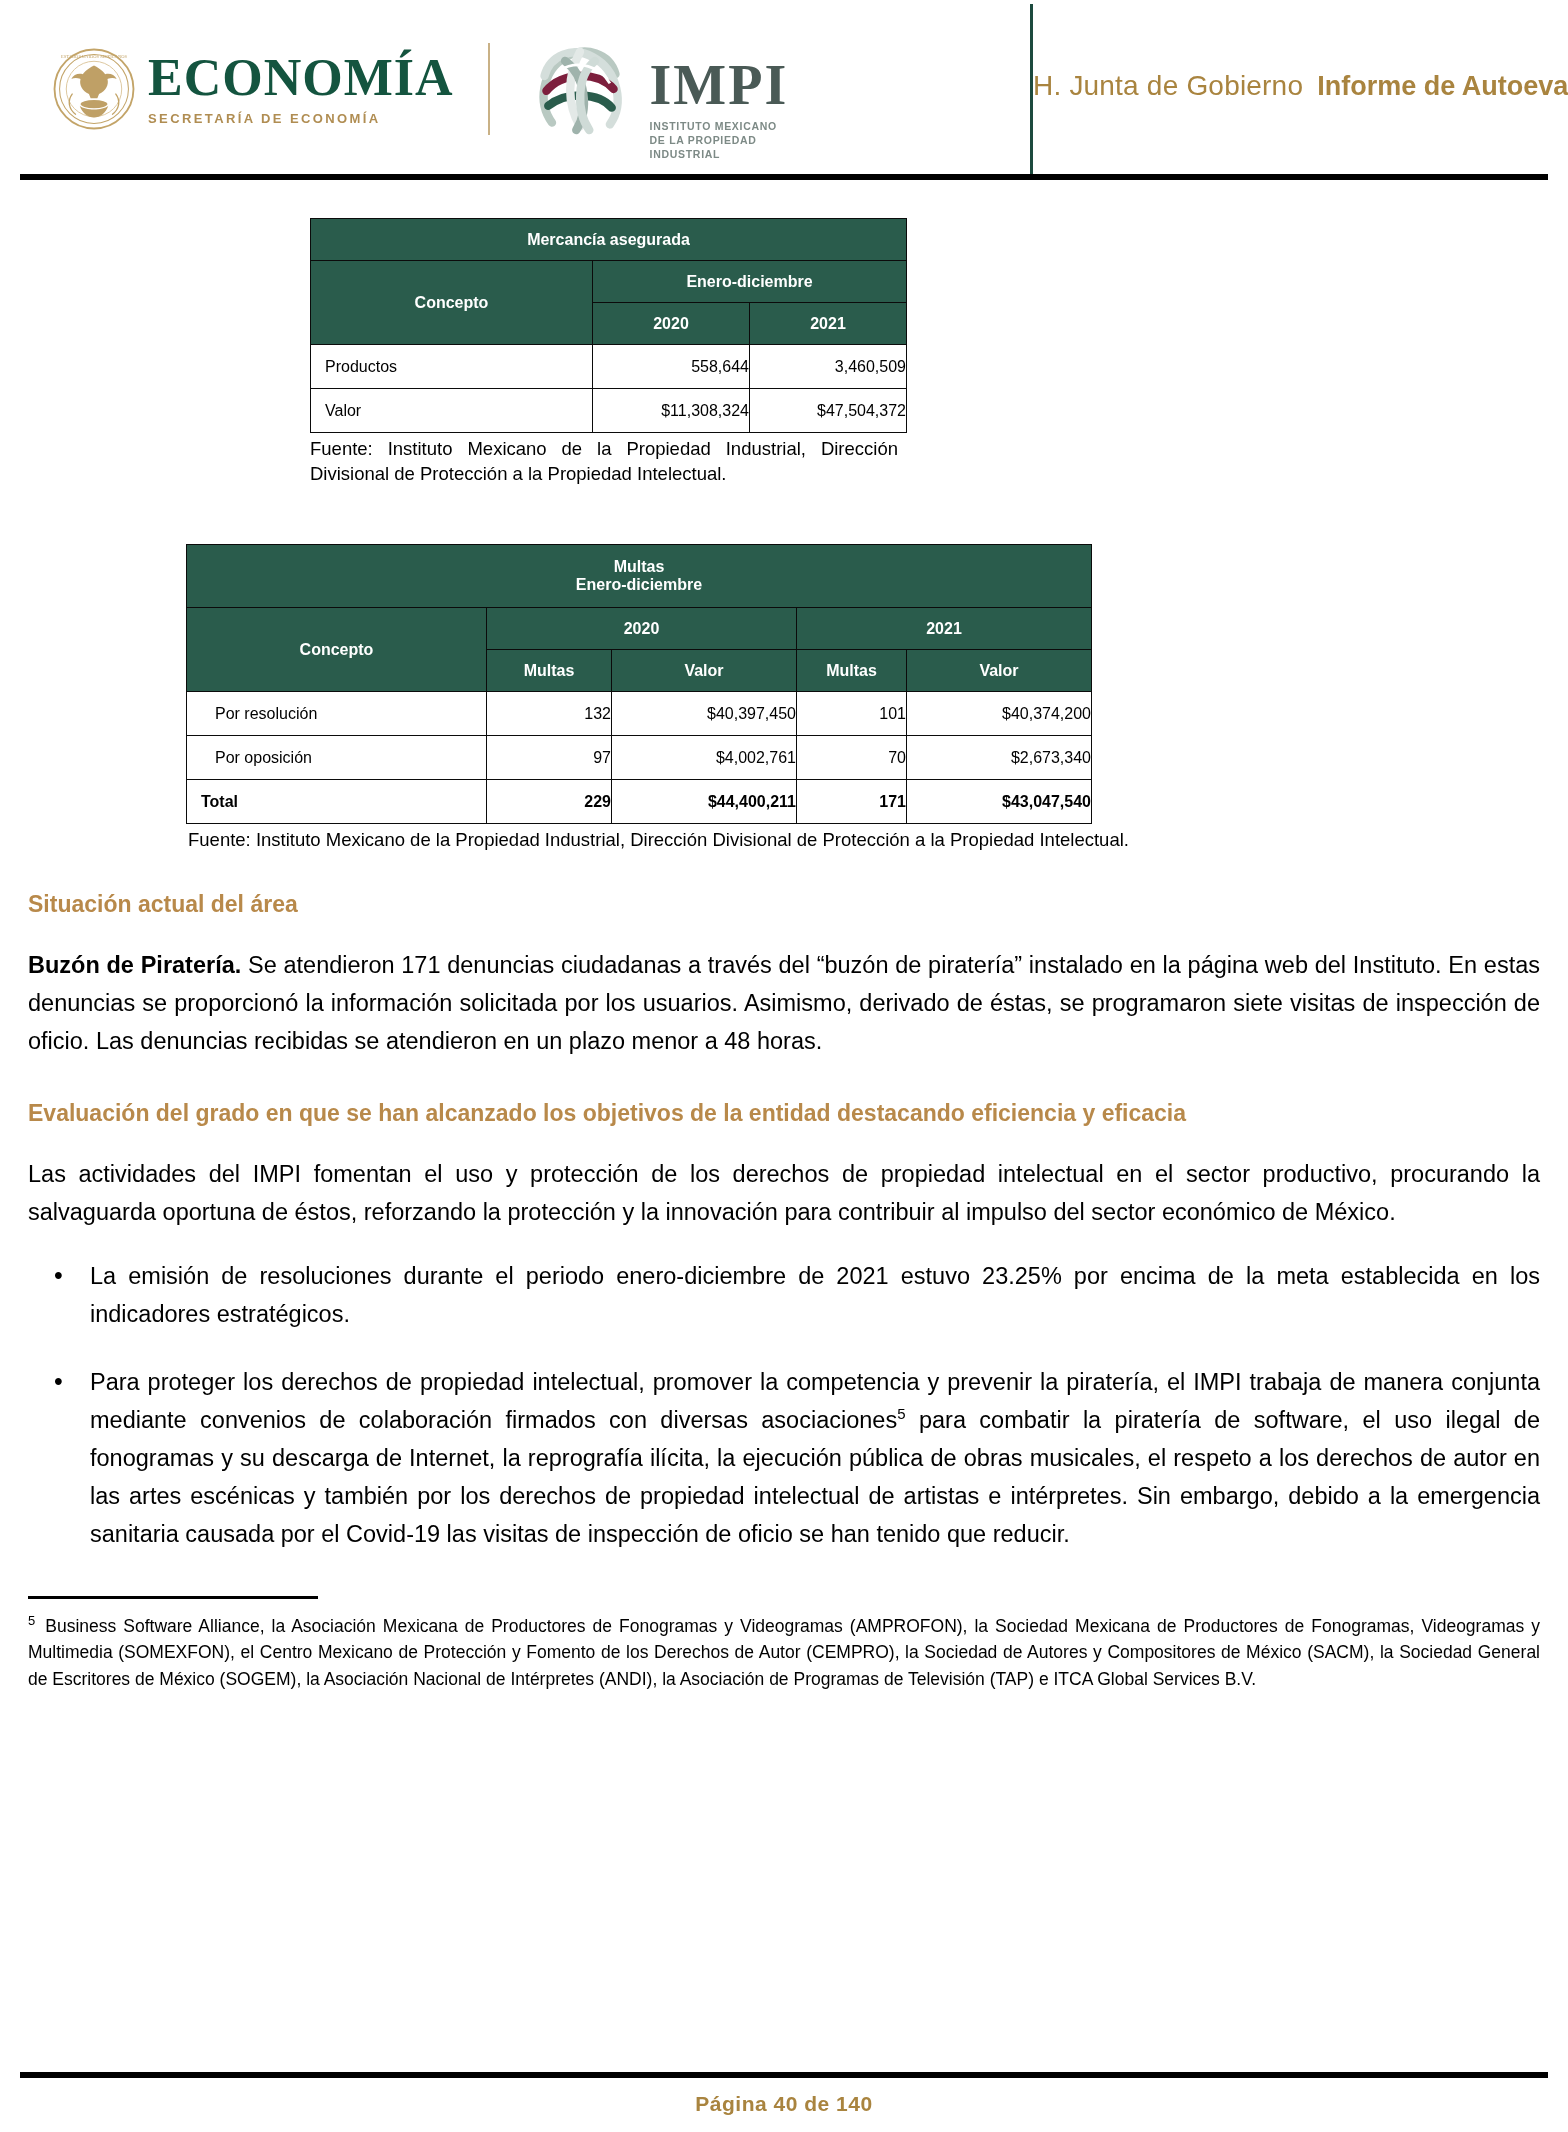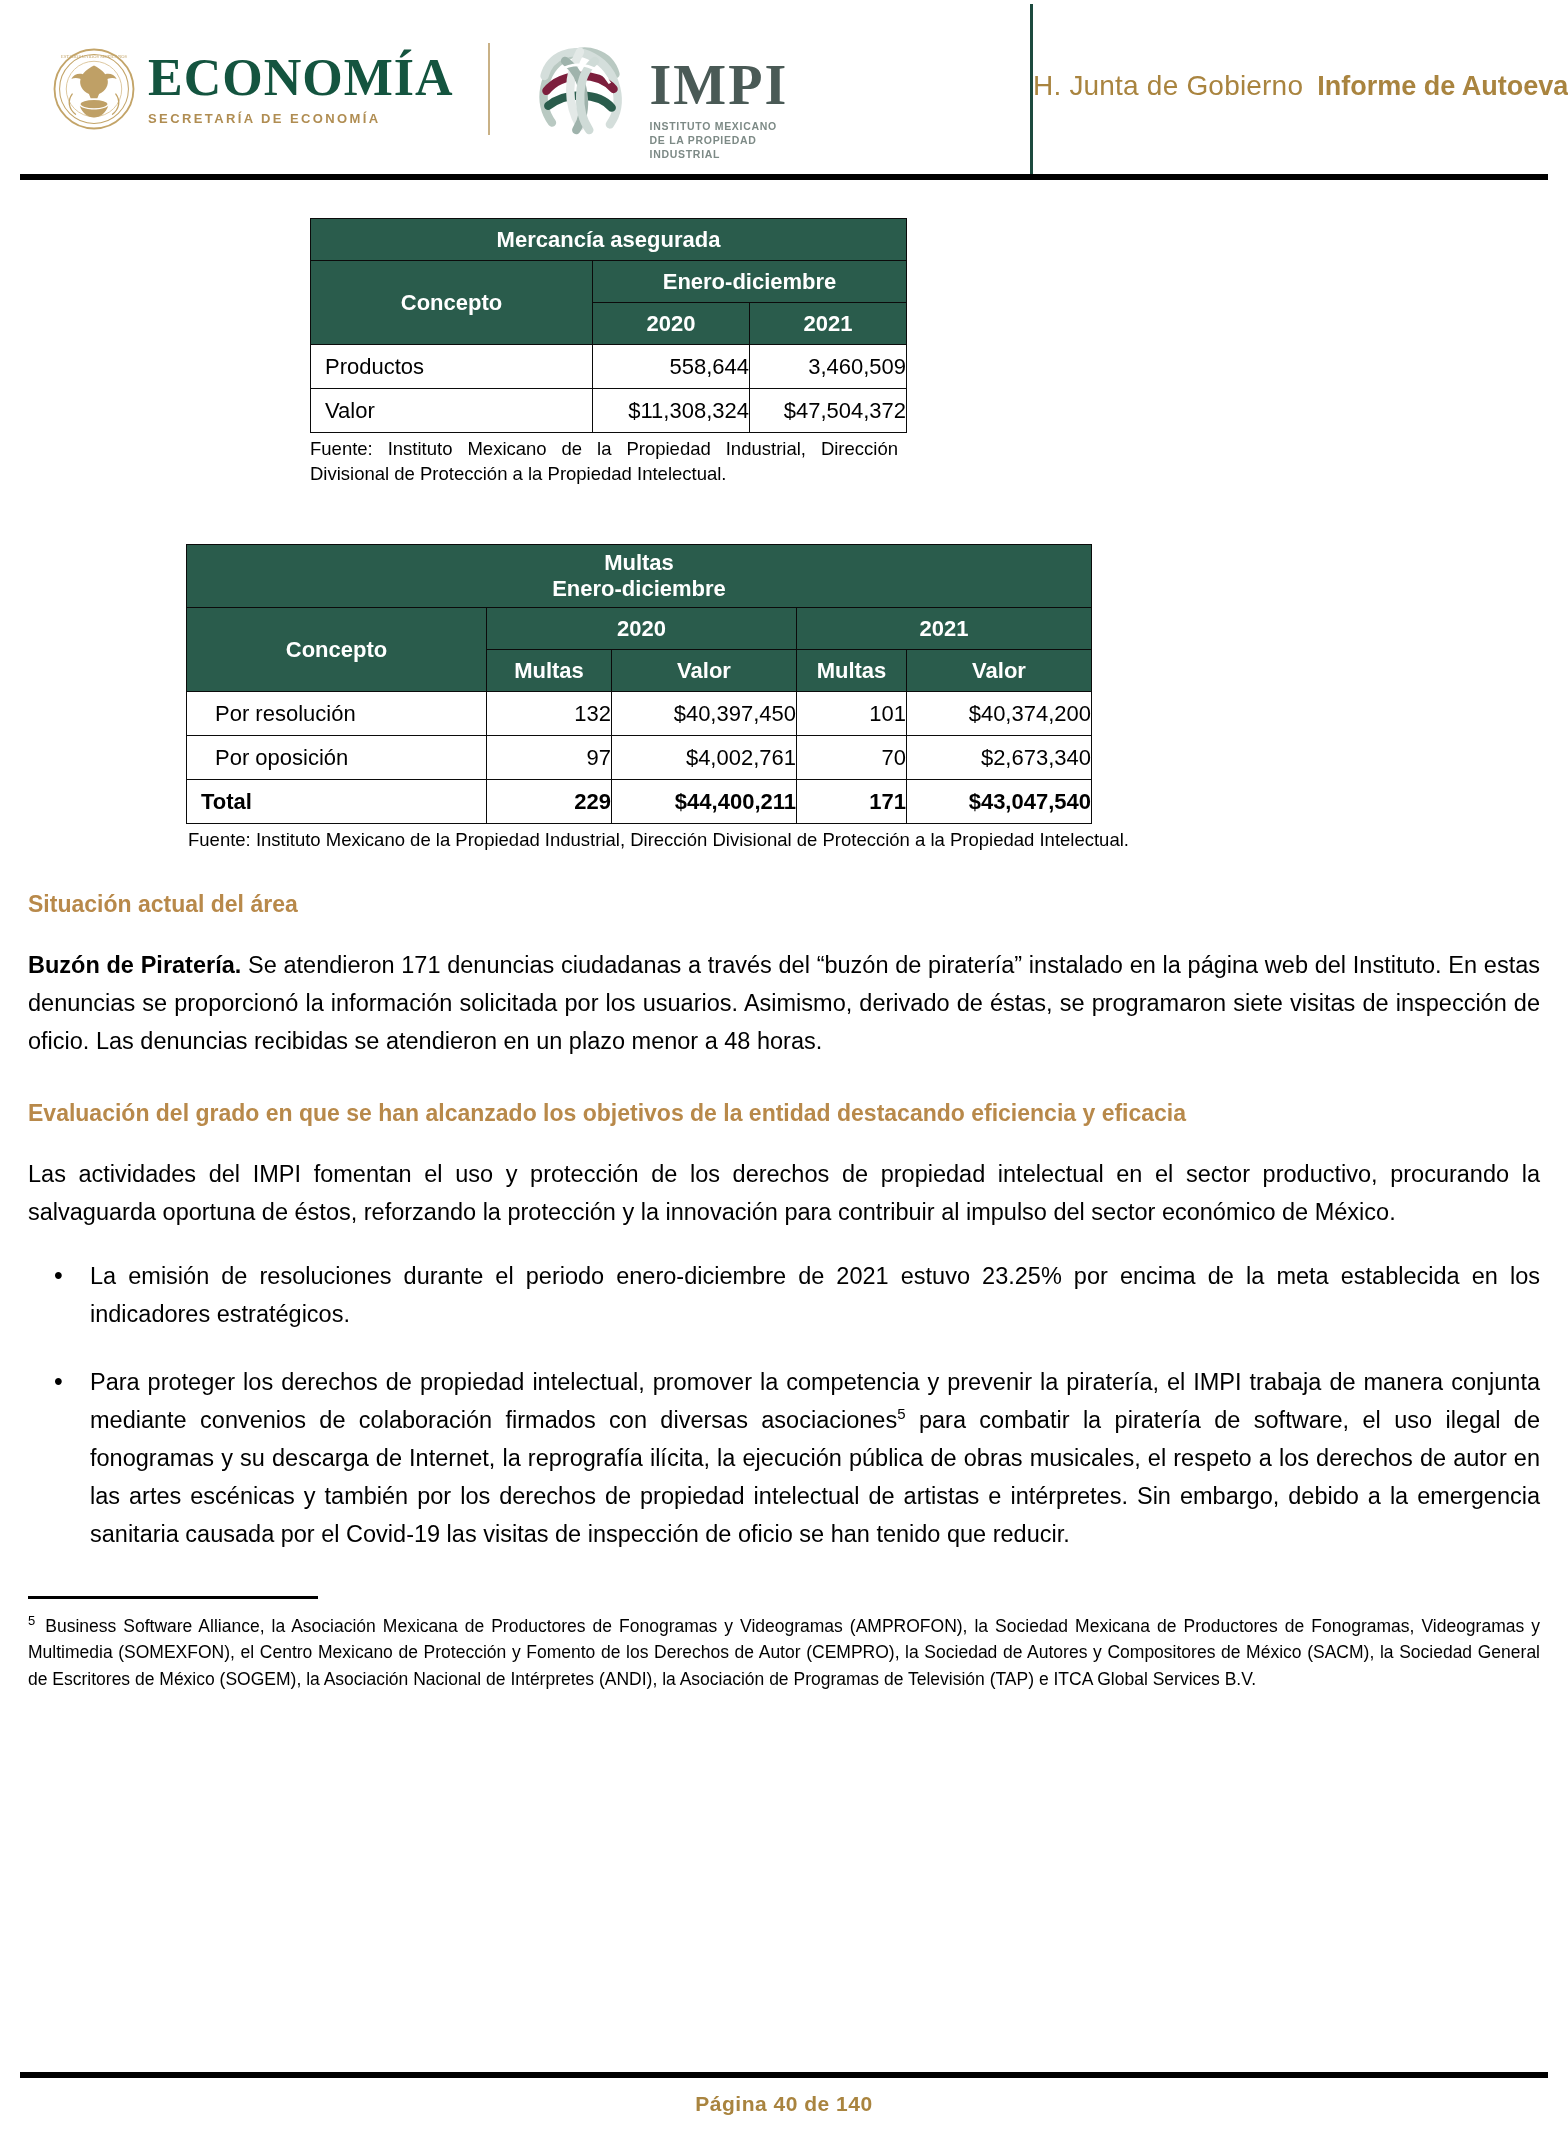--- a/index.html
+++ b/index.html
@@ -150,21 +150,21 @@
 
   
   table.doc-table {
     border-collapse: collapse;
     table-layout: fixed;
   }
   table.doc-table th,
   table.doc-table td {
     border: 1.5px solid #0b0b0b;
     padding: 0;
-    font-size: 22px;
+    font-size: 16px;
   }
   .th-green {
     background: #2a5c4c;
     color: #ffffff;
     font-weight: bold;
     text-align: center;
     height: 41px;
     font-size: 21px;
   }
   .td-body {

